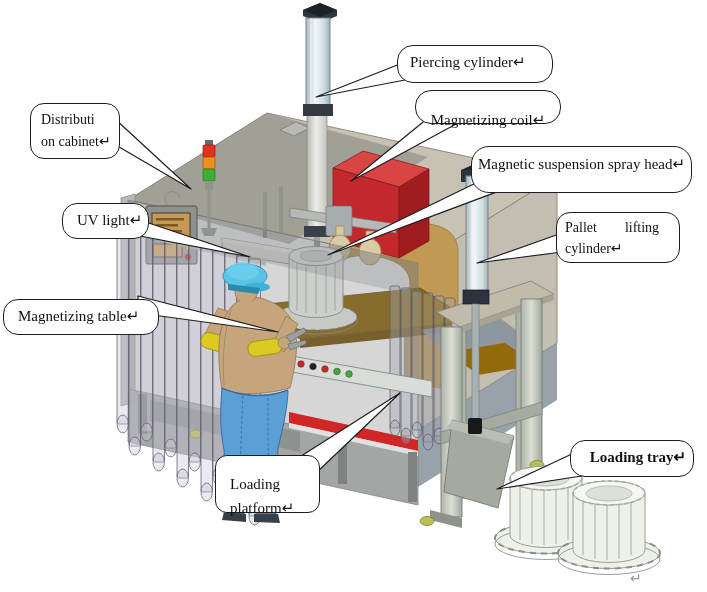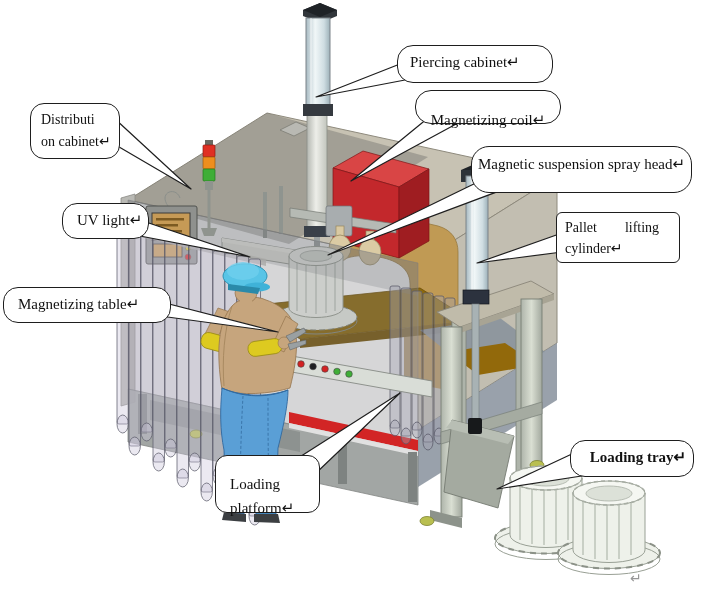--- a/index.html
+++ b/index.html
@@ -12,23 +12,23 @@
   .co-piercing{left:397px;top:45px;width:156px;height:38px;border-radius:16px;
                padding:7px 0 0 12px;font-size:15px;}
   .co-coil{left:415px;top:90px;width:146px;height:34px;border-radius:16px;
            text-align:center;padding-top:20px;font-size:15px;}
   .co-spray{left:471px;top:146px;width:221px;height:47px;border-radius:18px;
             text-align:center;padding-top:8px;font-size:15px;}
   .co-cabinet{left:30px;top:103px;width:90px;height:56px;border-radius:14px;
               padding:5px 0 0 10px;font-size:14px;line-height:22px;}
   .co-uv{left:38px;top:203px;width:87px;height:36px;border-radius:15px;
          padding:7px 0 0 14px;font-size:15px;margin-left:24px;}
-  .co-pallet{left:556px;top:212px;width:124px;height:51px;border-radius:6px;
+  .co-pallet{left:556px;top:212px;width:124px;height:51px;border-radius:14px;
              padding:4px 0 0 8px;font-size:14px;line-height:21px;}
-  .co-table{left:3px;top:287px;width:168px;height:36px;border-radius:15px;
+  .co-table{left:3px;top:299px;width:156px;height:36px;border-radius:15px;
             padding:7px 0 0 14px;font-size:15px;}
   .co-platform{left:215px;top:455px;width:105px;height:58px;border-radius:12px;
                padding:16px 0 0 14px;font-size:15px;line-height:24px;}
   .co-tray{left:570px;top:440px;width:124px;height:37px;border-radius:15px;
            padding:7px 0 0 12px;text-align:center;font-size:15px;font-weight:bold;}
   .ret-mark{position:absolute;left:630px;top:570px;z-index:2;color:#979797;
             font-size:14px;}
 </style>
 </head>
 <body>
@@ -289,21 +289,21 @@
     <polygon points="114,118 114,144 191,189"></polygon>
     <polygon points="119,213 119,232 250,257"></polygon>
     <polygon points="562,233 562,252 477,263"></polygon>
     <polygon points="138,296 138,313 278,332"></polygon>
     <polygon points="295,460 315,474 400,393"></polygon>
     <polygon points="574,453 588,475 497,489"></polygon>
   </g>
 </svg>
 
 <div class="bubble co-piercing">
-  <span class="tx">Piercing cabinet↵</span>
+  <span class="tx">Piercing cylinder↵</span>
 </div>
 <div class="bubble co-coil">
   <span class="tx">Magnetizing coil↵</span>
 </div>
 <div class="bubble co-spray">
   <span class="tx">Magnetic suspension spray head↵</span>
 </div>
 <div class="bubble co-cabinet">
   <span class="tx">Distributi
 on cabinet↵</span>

